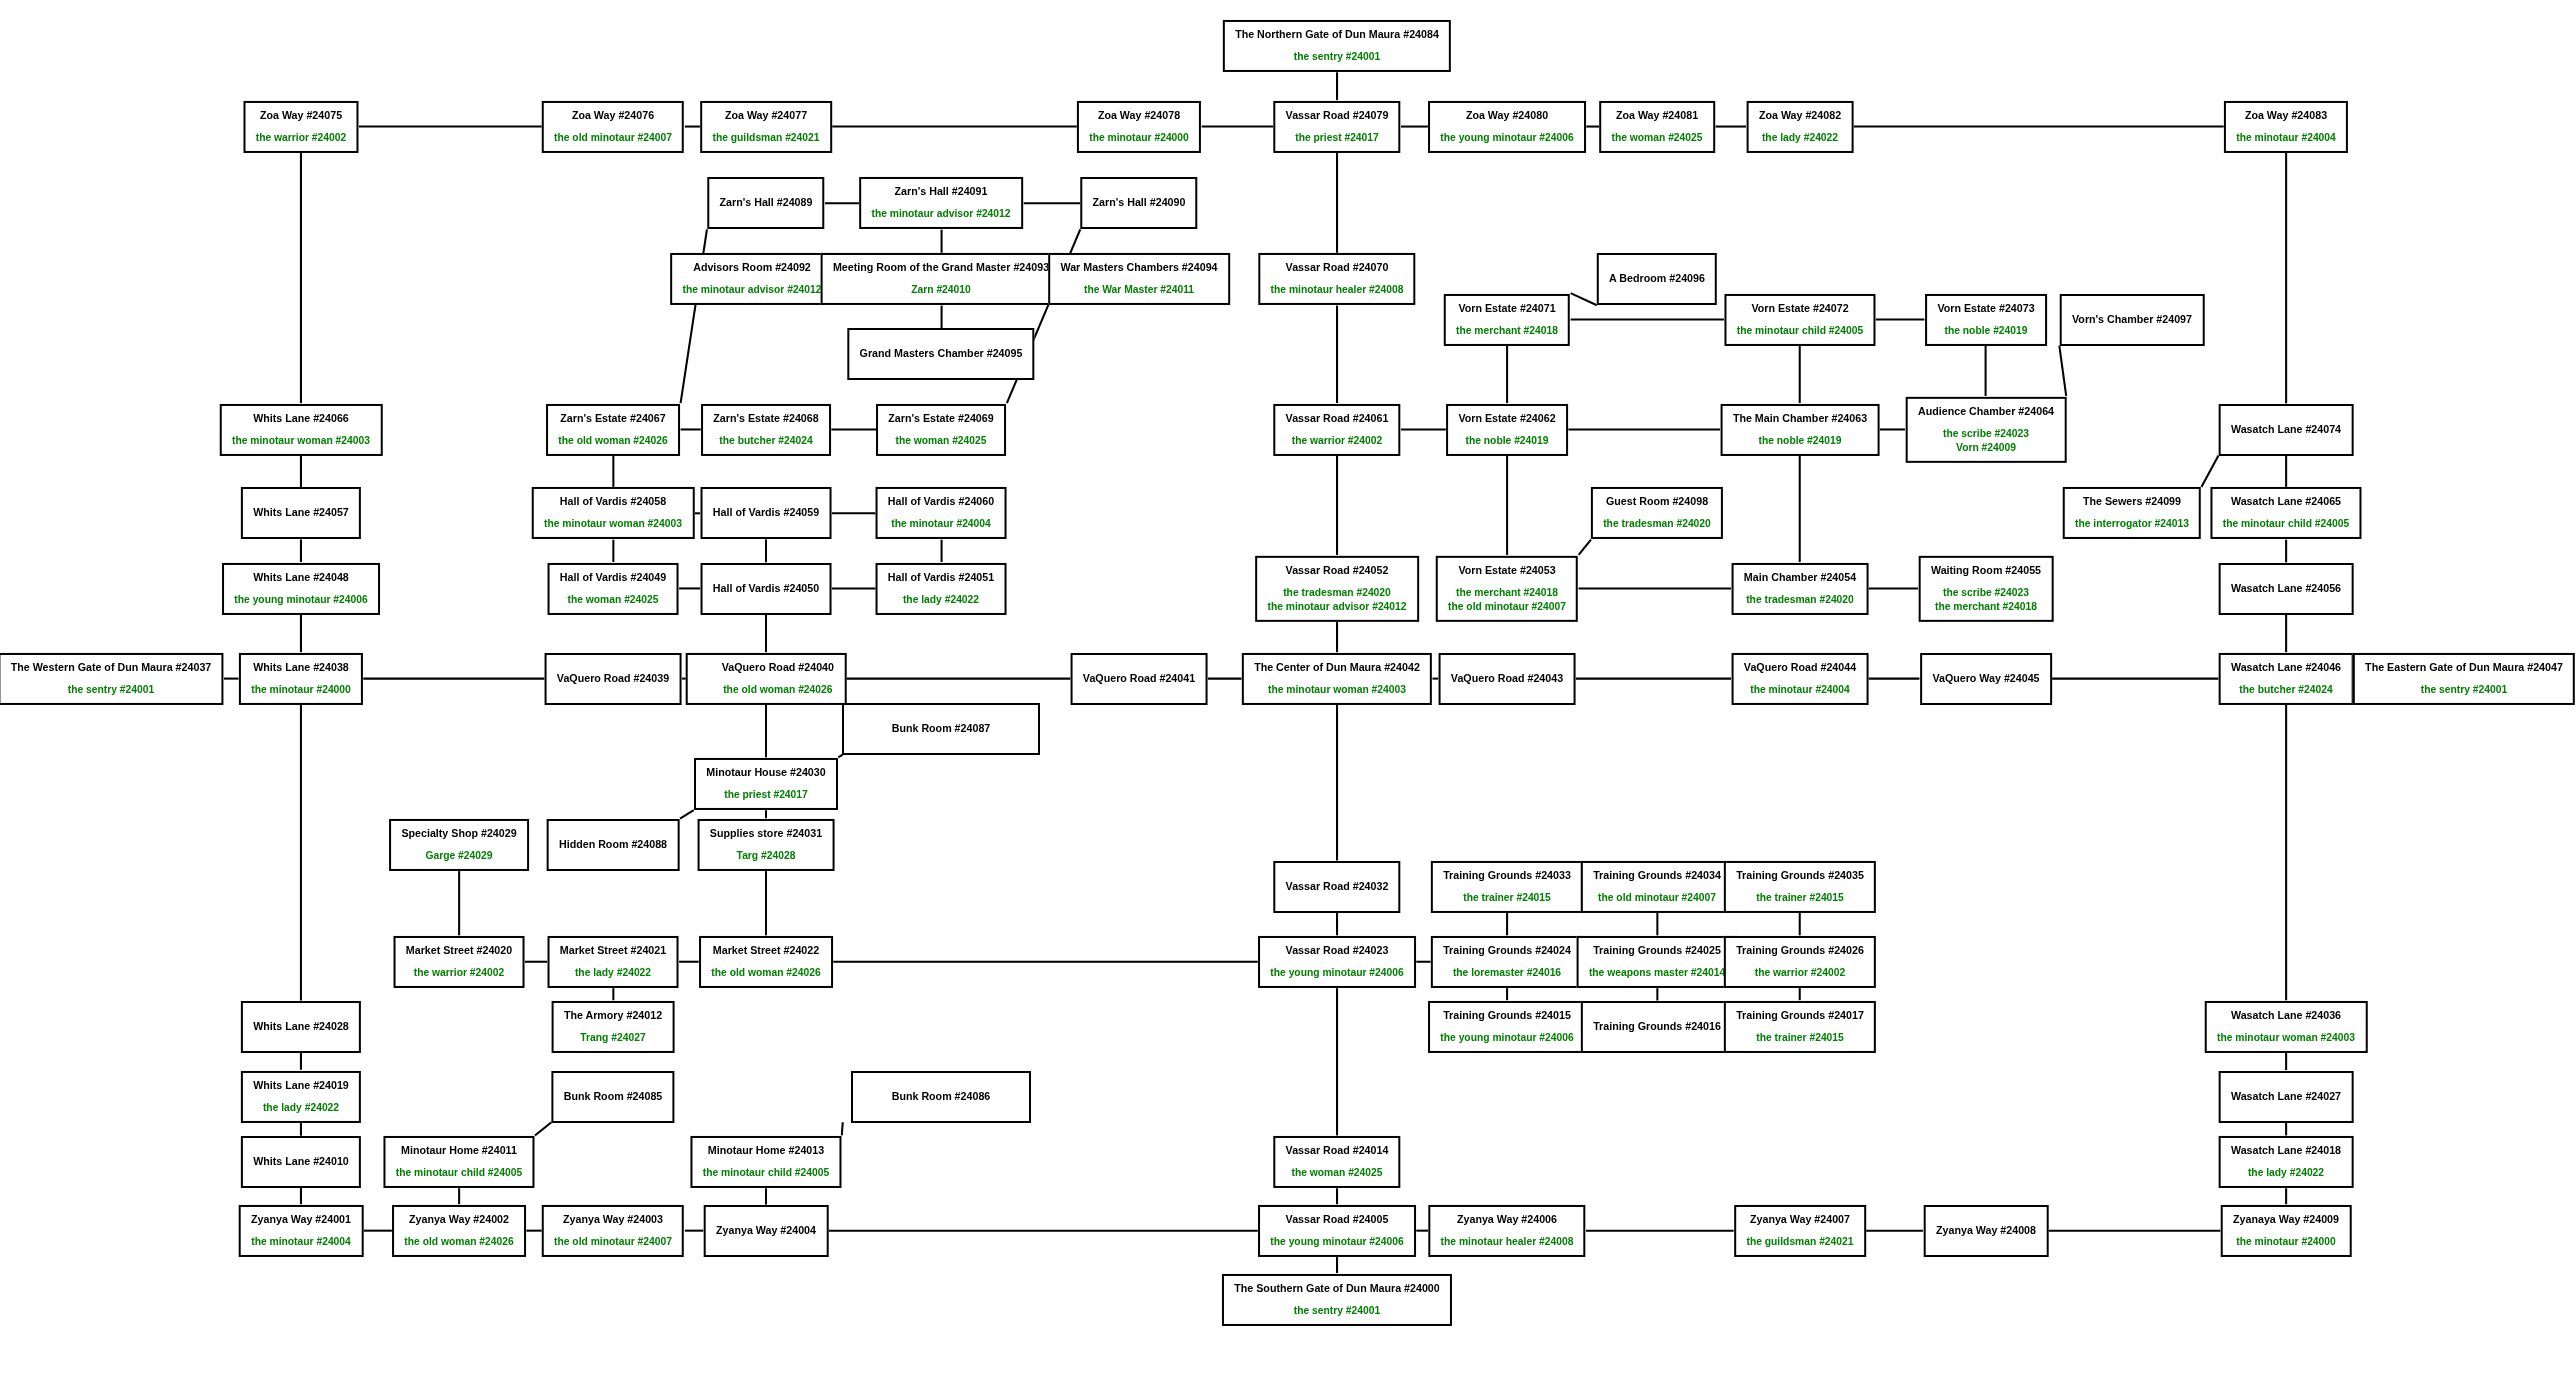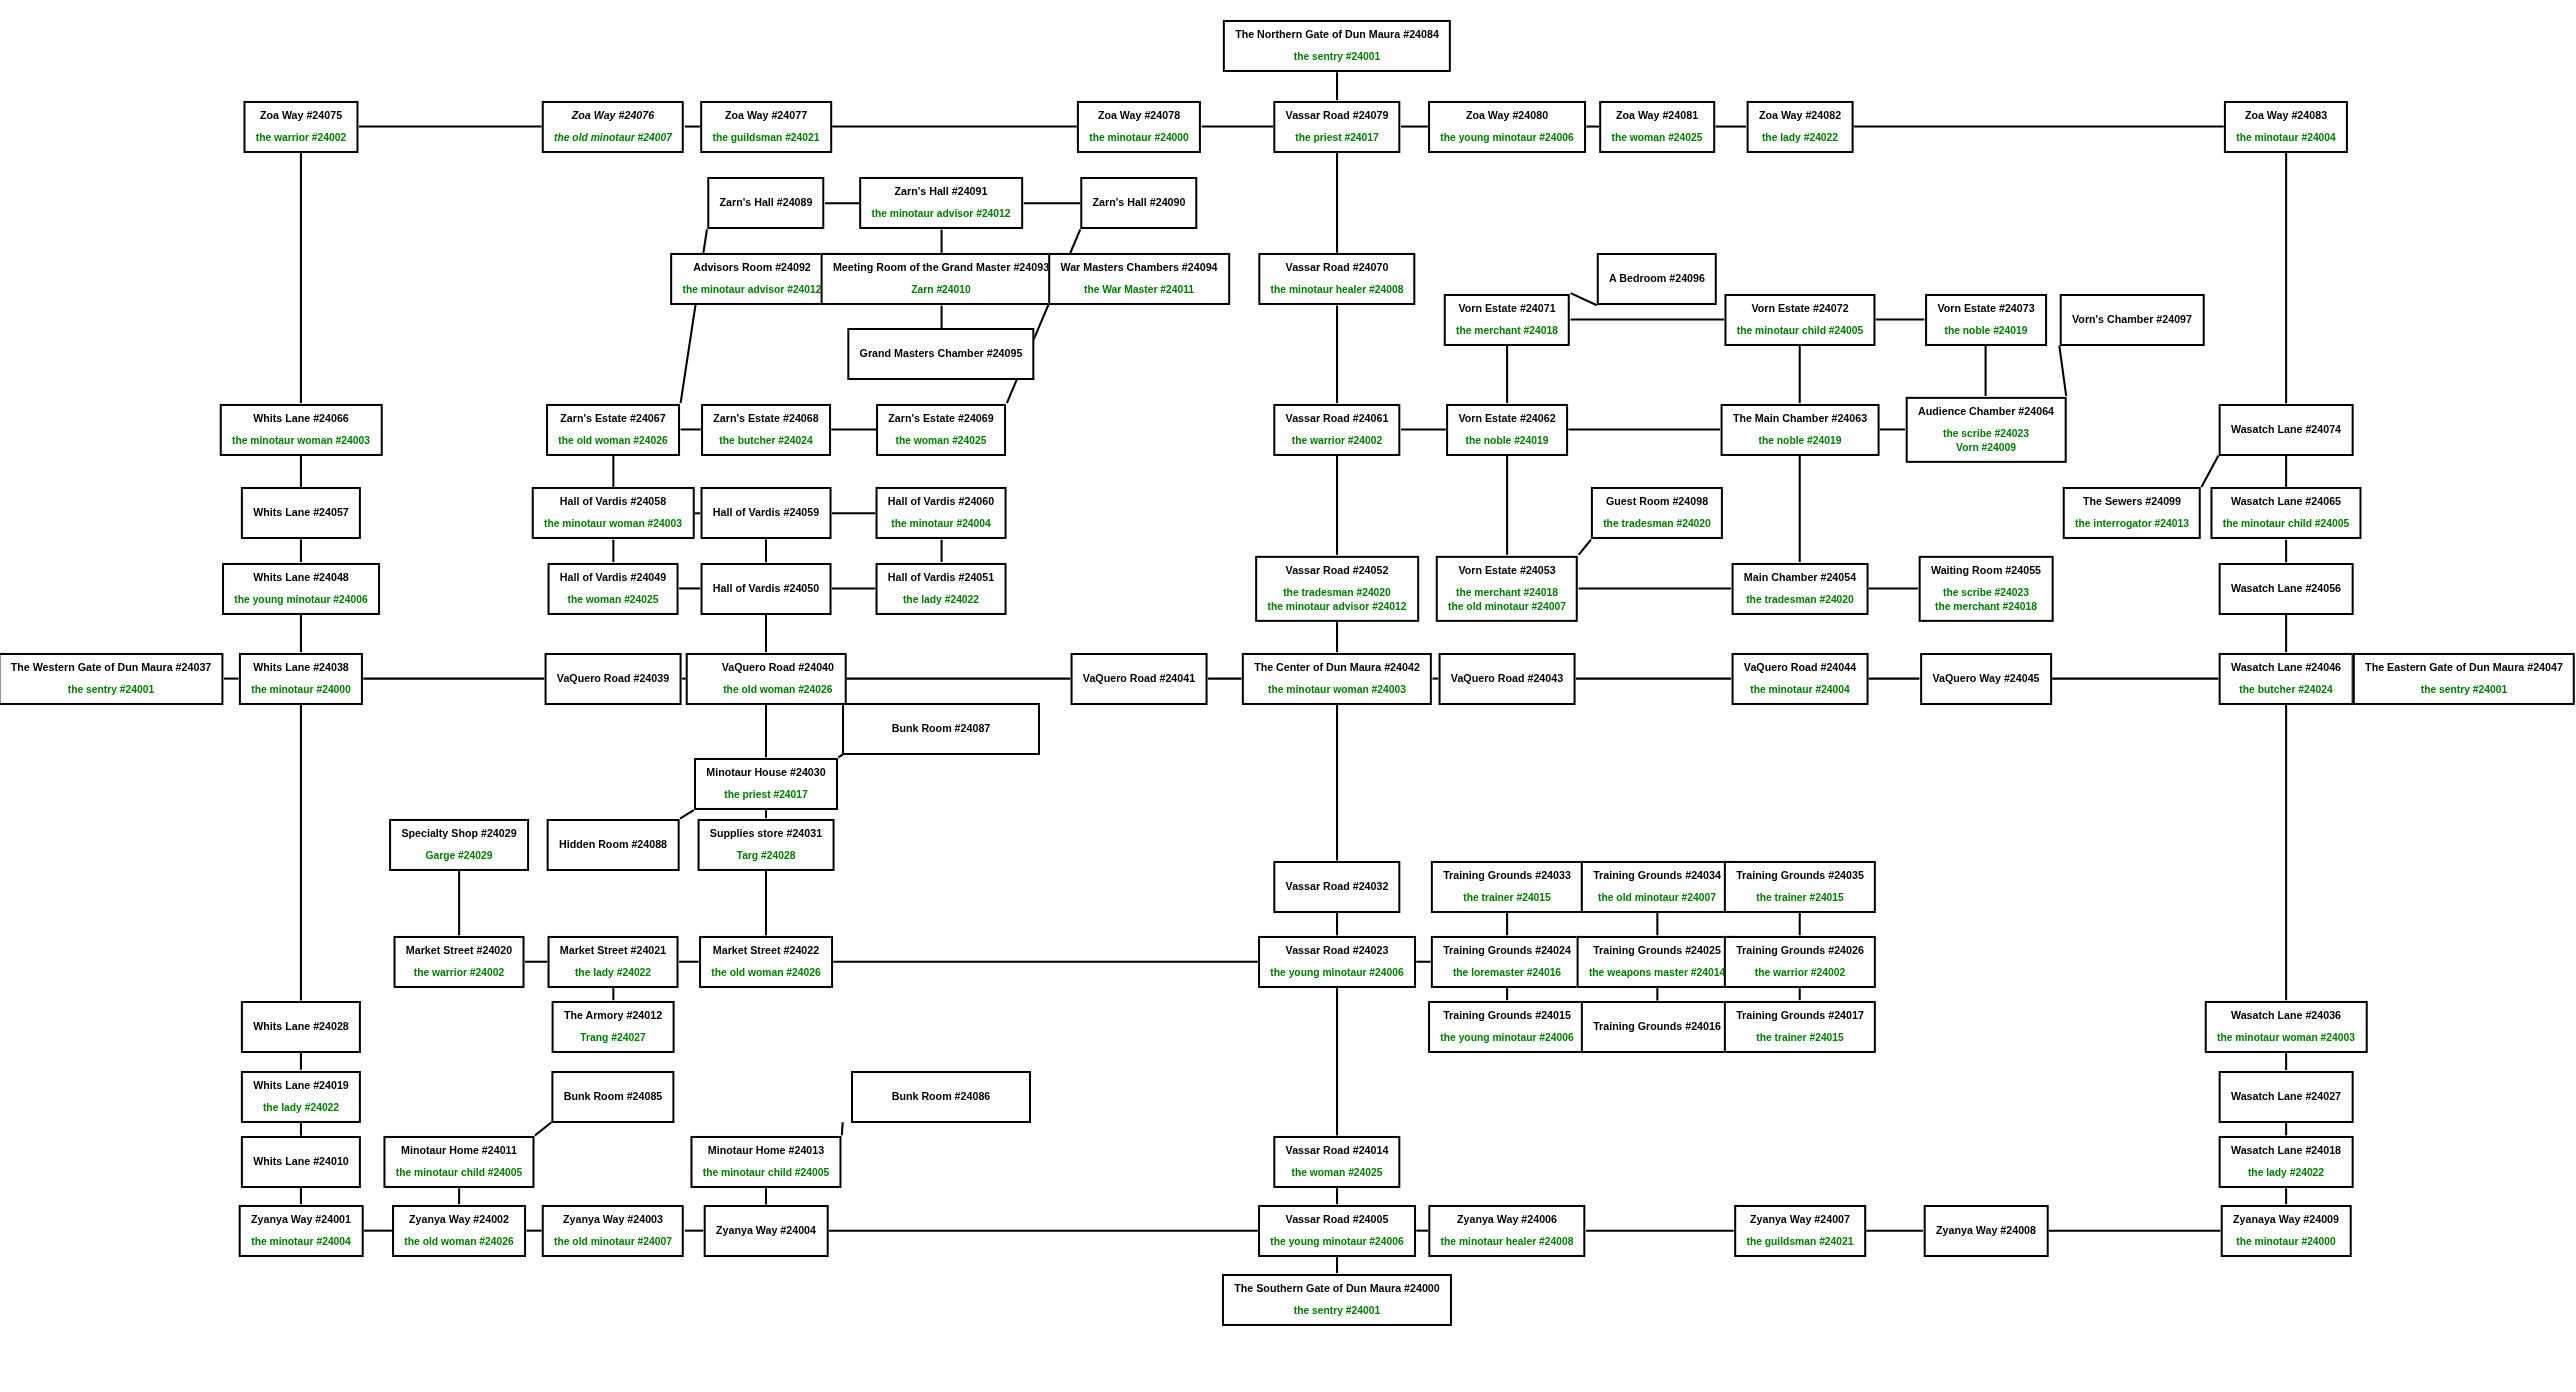--- a/index.html
+++ b/index.html
@@ -142,21 +142,21 @@
         <div class="npcs">
           <div class="npc" style="color: rgb(0, 128, 0);">the sentry #24001</div>
         </div>
       </div>
       <div class="node" style="transform: translate(301px, 127px) translate(-50%, -50%);">
         <div class="title">Zoa Way #24075</div>
         <div class="npcs">
           <div class="npc" style="color: rgb(0, 128, 0);">the warrior #24002</div>
         </div>
       </div>
-      <div class="node" style="transform: translate(613px, 127px) translate(-50%, -50%); font-style: italic;">
+      <div class="node" style="transform: translate(613px, 127px) translate(-50%, -50%);">
         <div class="title">Zoa Way #24076</div>
         <div class="npcs">
           <div class="npc" style="color: rgb(0, 128, 0);">the old minotaur #24007</div>
         </div>
       </div>
       <div class="node" style="transform: translate(766px, 127px) translate(-50%, -50%);">
         <div class="title">Zoa Way #24077</div>
         <div class="npcs">
           <div class="npc" style="color: rgb(0, 128, 0);">the guildsman #24021</div>
         </div>

